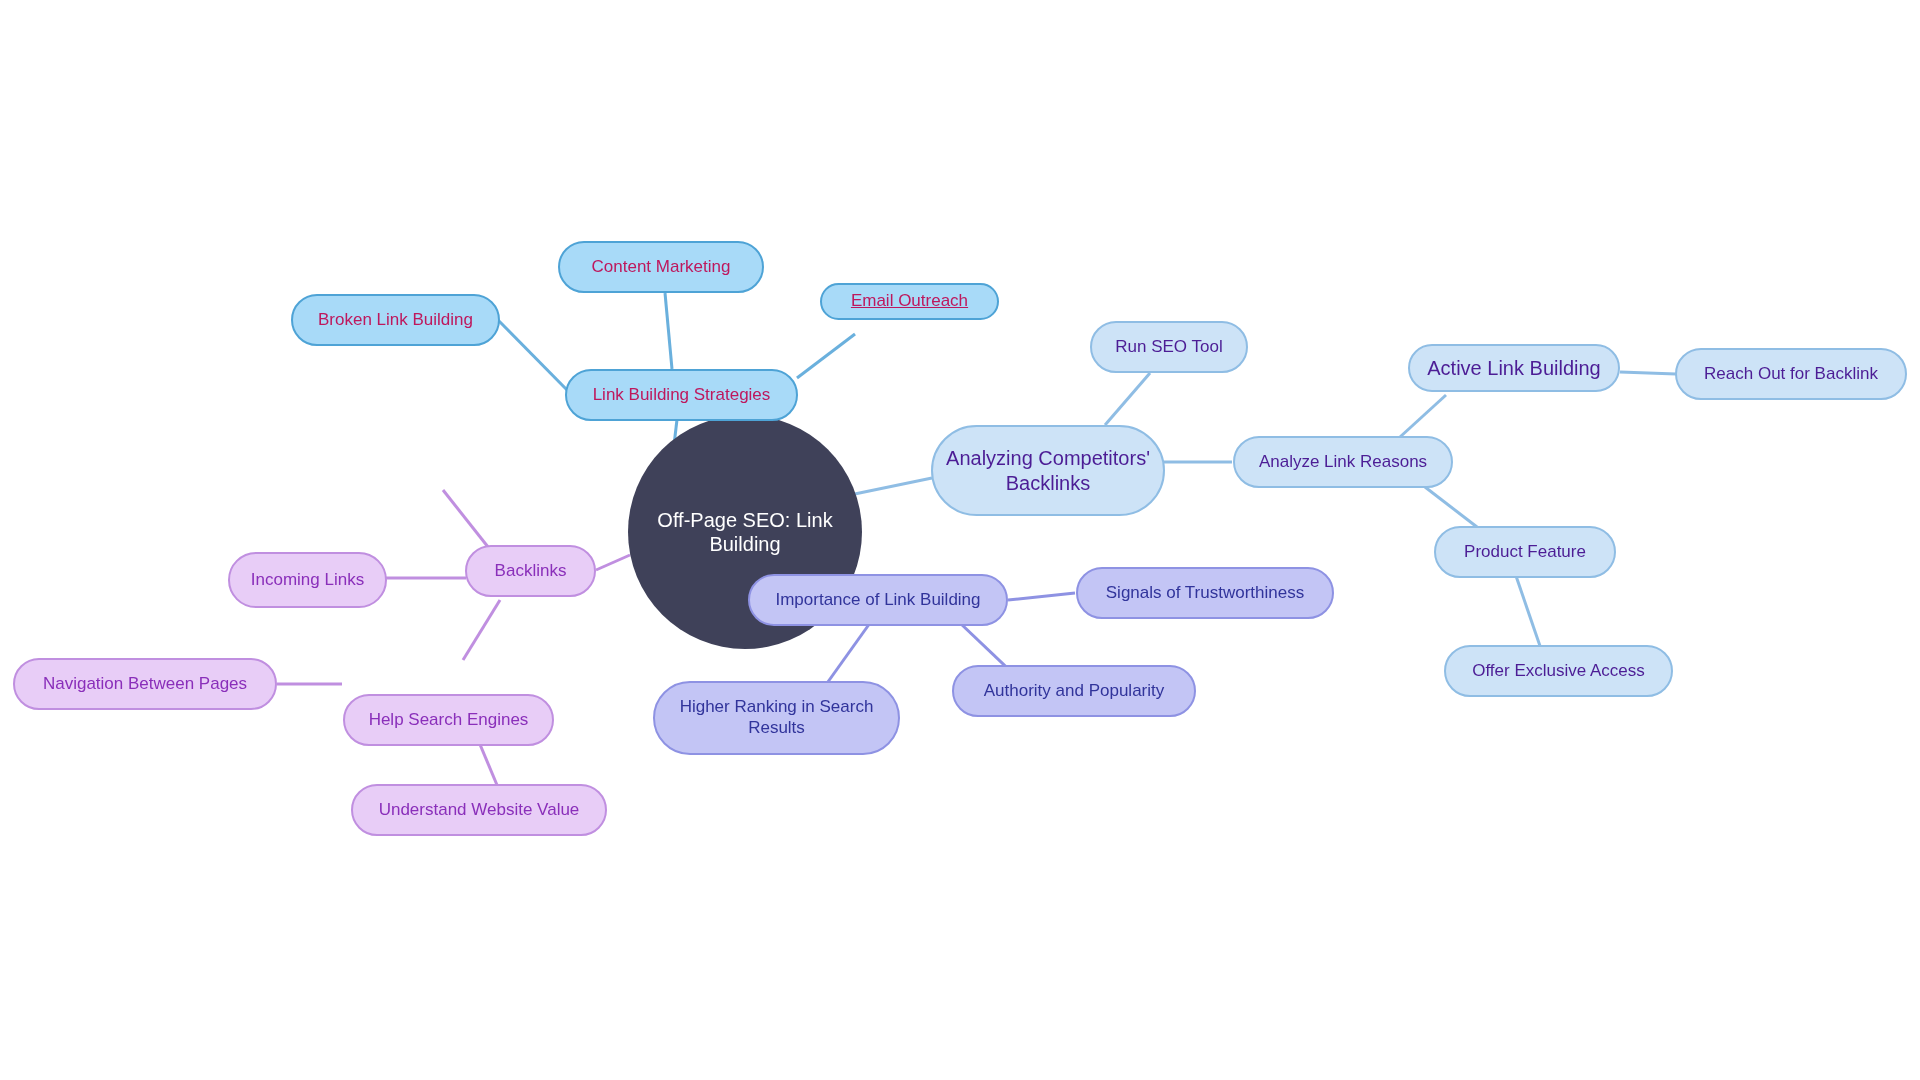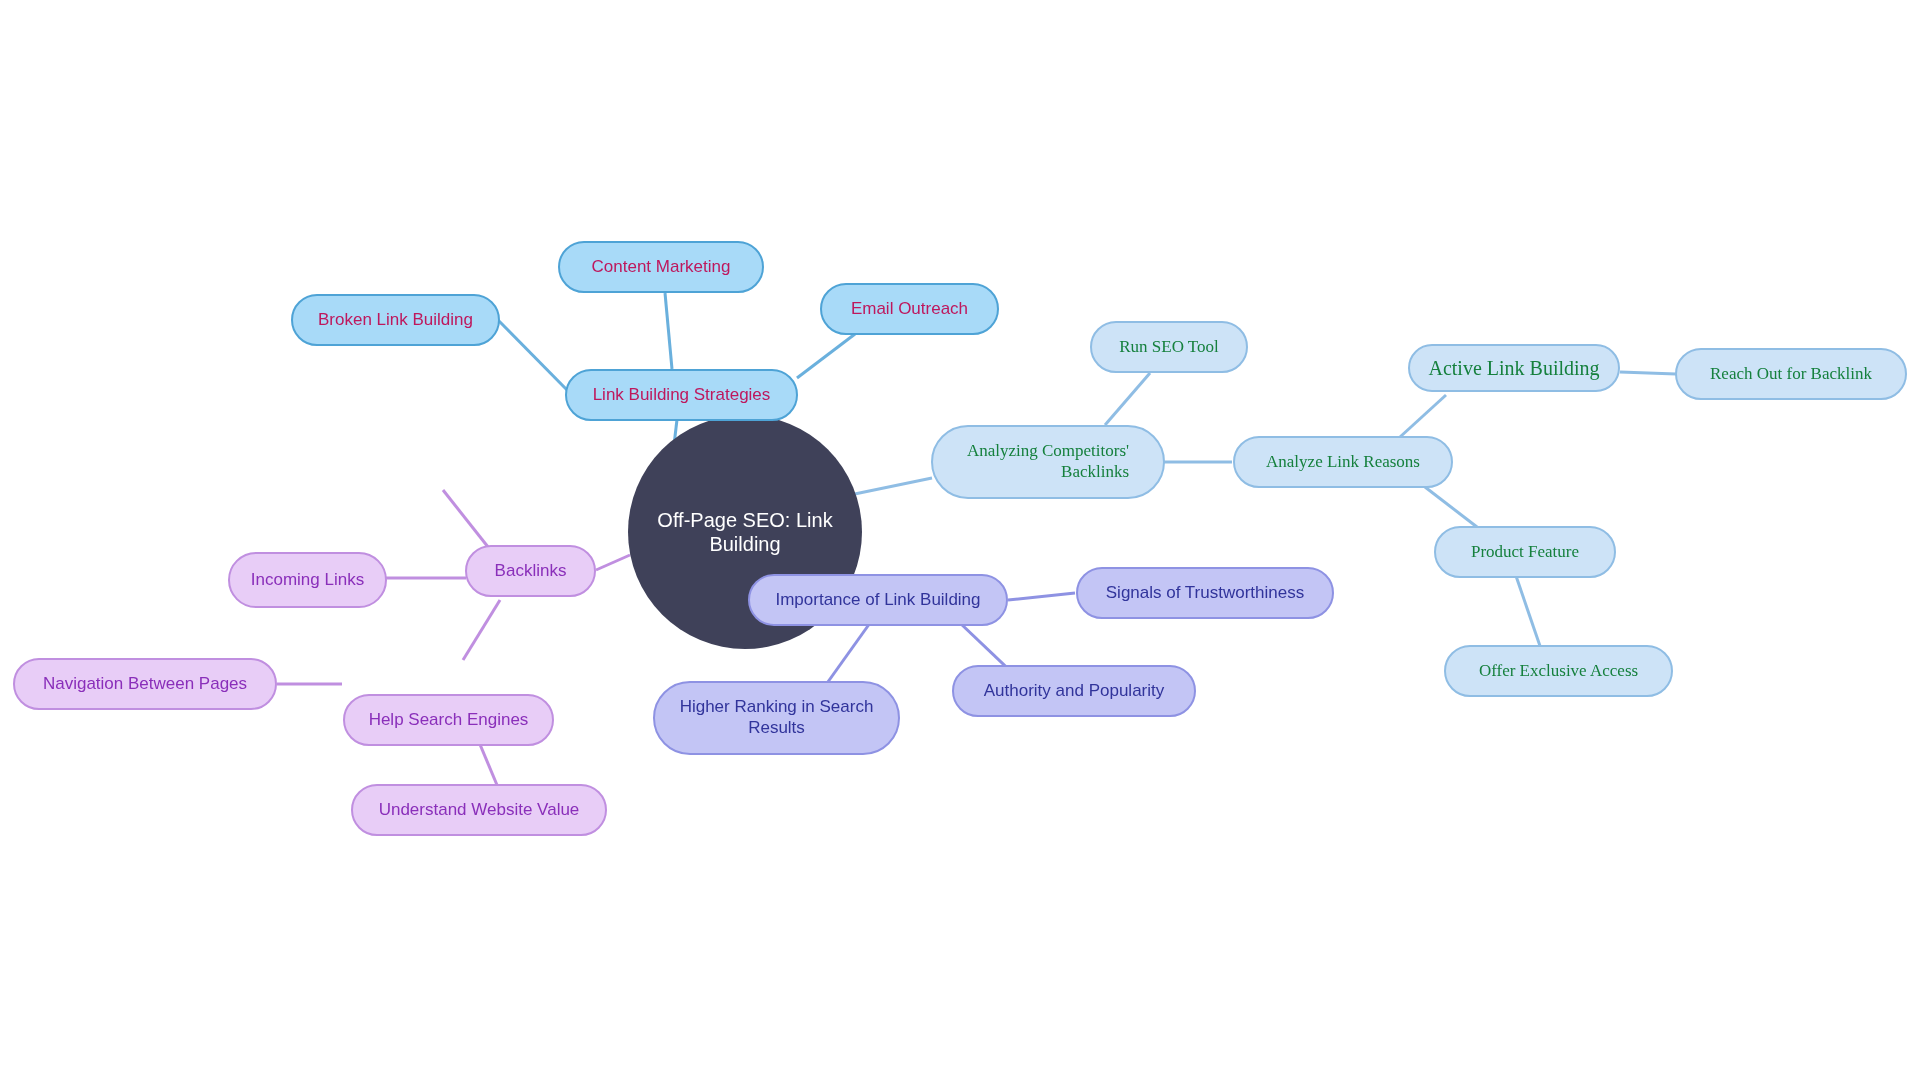--- a/index.html
+++ b/index.html
@@ -48,22 +48,21 @@
   
   .sky {
     background: #a8daf8;
     border-color: #4ea3d6;
     color: #be185d;
   }
   
   .pale {
     background: #cde3f7;
     border-color: #8fbde4;
-    color: #15803d;
-    font-family: Liberation Serif, serif;
+    color: #4c1d95;
   }
   
   .purple {
     background: #e8cdf7;
     border-color: #c08fe0;
     color: #8a2fba;
   }
   
   .peri {
     background: #c3c5f5;
@@ -122,21 +121,21 @@
   </div>
 
   <div class="node node-pill sky" style="left:558px; top:241px; width:206px; height:52px; font-size:17px;">
     <span class="nlabel">Content Marketing</span>
   </div>
 
   <div class="node node-pill sky" style="left:291px; top:294px; width:209px; height:52px; font-size:17px;">
     <span class="nlabel">Broken Link Building</span>
   </div>
 
-  <div class="node node-pill sky" style="left:820px; top:283px; width:179px; height:52px; font-size:17px;">
+  <div class="node node-pill sky" style="left:820px; top:283px; width:179px; height:37px; font-size:17px;text-decoration:underline;">
     <span class="nlabel">Email Outreach</span>
   </div>
 
   <div class="node node-pill purple" style="left:465px; top:545px; width:131px; height:52px; font-size:17px;">
     <span class="nlabel">Backlinks</span>
   </div>
 
 
   <div class="node node-pill purple" style="left:228px; top:552px; width:159px; height:56px; font-size:17px;">
     <span class="nlabel">Incoming Links</span>
@@ -164,21 +163,21 @@
 
   <div class="node node-pill peri" style="left:653px; top:681px; width:247px; height:74px; font-size:17px;">
     <span class="nlabel">Higher Ranking in Search
 Results</span>
   </div>
 
   <div class="node node-pill peri" style="left:952px; top:665px; width:244px; height:52px; font-size:17px;">
     <span class="nlabel">Authority and Popularity</span>
   </div>
 
-  <div class="node node-pill pale" style="left:931px; top:425px; width:234px; height:74px; font-size:17px;text-align:right;">
+  <div class="node node-pill pale" style="left:931px; top:425px; width:234px; height:91px; font-size:20px;">
     <span class="nlabel">Analyzing Competitors'
 Backlinks</span>
   </div>
 
   <div class="node node-pill pale" style="left:1090px; top:321px; width:158px; height:52px; font-size:17px;">
     <span class="nlabel">Run SEO Tool</span>
   </div>
 
   <div class="node node-pill pale" style="left:1233px; top:436px; width:220px; height:52px; font-size:17px;">
     <span class="nlabel">Analyze Link Reasons</span>

